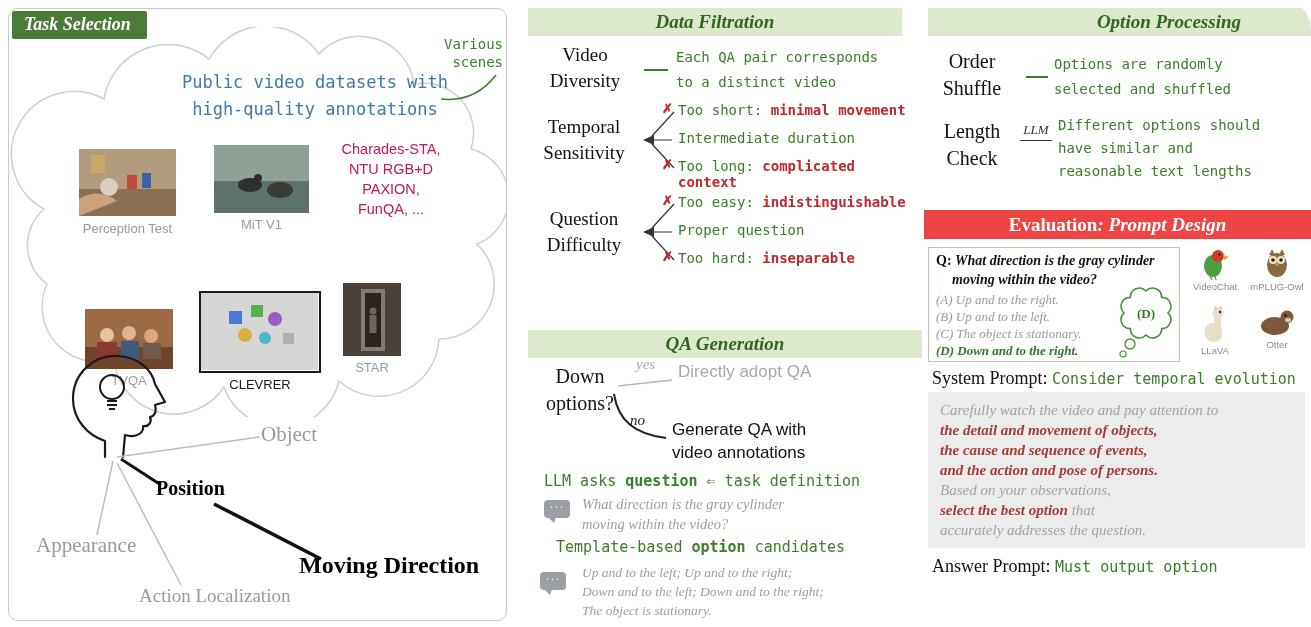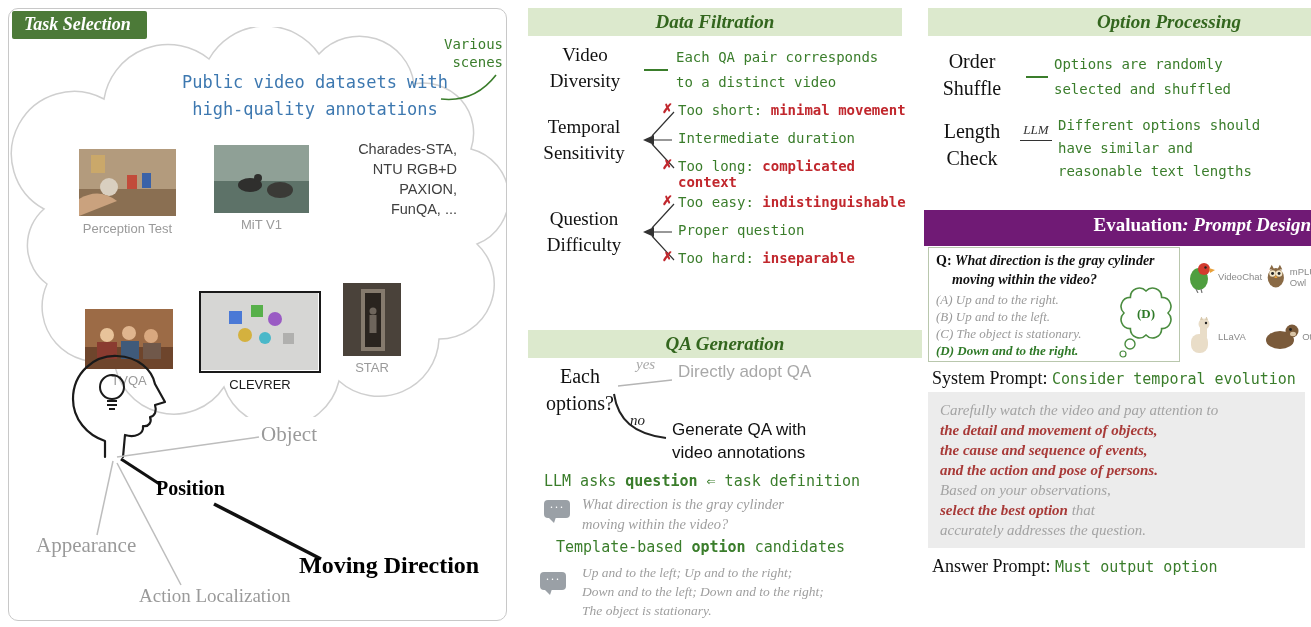--- a/index.html
+++ b/index.html
@@ -1,17 +1,17 @@
 <!DOCTYPE html>
 <html><head>
 <meta charset="utf-8">
 <style>
   html,body{margin:0;padding:0;background:#fff;}
   .canvas{position:relative;width:1311px;height:627px;background:#fff;overflow:hidden;
-          font-family:"Liberation Serif",serif;color:#111;}
+          font-family:"Liberation Serif",serif;color:#111;border-radius:29px;}
   .abs{position:absolute;}
   .hand{font-family:"DejaVu Sans Mono",monospace;}
   .sans{font-family:"Liberation Sans",sans-serif;}
   .green{color:#3a7d2b;}
   .blue{color:#3d78b0;}
   .red{color:#c1272d;font-weight:bold;}
   .badge-dark{background:#4c7a38;color:#fff;font-style:italic;font-weight:bold;
               font-size:18px;padding:3px 16px 4px 12px;border-radius:2px;}
   .band{background:#dce9cd;color:#33661e;font-style:italic;font-weight:bold;
         font-size:19px;text-align:center;height:28px;line-height:28px;}
@@ -20,21 +20,21 @@
   .thumb{overflow:hidden;}
   .thumb-label{font-family:"Liberation Sans",sans-serif;font-size:13px;color:#9a9a9a;text-align:center;}
   .bubble{width:26px;height:18px;background:#9aa0a6;border-radius:4px;color:#fff;
           font-size:12px;text-align:center;line-height:15px;letter-spacing:1px;}
   .bubble i{position:absolute;left:4px;bottom:-5px;width:0;height:0;border-left:6px solid transparent;
             border-right:2px solid transparent;border-top:6px solid #9aa0a6;}
   .sp-gray{color:#a3a3a3;}
   .sp-red{color:#a83a38;font-weight:bold;}
   .opt{font-size:13px;font-style:italic;color:#9a9a9a;line-height:17px;}
   .opt-correct{color:#2f7a28;font-weight:bold;}
-  .model-cell{display:flex;align-items:center;justify-content:flex-start;}
+  .model-cell{display:flex;flex-direction:column;align-items:center;justify-content:flex-start;}
   .model-label{font-family:"Liberation Sans",sans-serif;font-size:9.5px;color:#8a8a8a;margin-top:1px;}
 </style>
 </head>
 <body>
 
 <div class="canvas">
 
   <div class="abs" style="left:8px;top:8px;width:497px;height:611px;border:1.5px solid #c8c8c8;border-radius:10px;background:#fff;">
 
     <svg class="abs" style="left:0;top:18px;" width="497" height="390" viewBox="0 0 497 390">
@@ -75,21 +75,21 @@
       <svg width="95" height="68" viewBox="0 0 95 68">
         <rect width="95" height="68" fill="#8fa096"></rect>
         <rect y="36" width="95" height="32" fill="#5d7268"></rect>
         <ellipse cx="36" cy="40" rx="12" ry="7" fill="#2f2f2d"></ellipse>
         <circle cx="44" cy="33" r="4" fill="#2f2f2d"></circle>
         <ellipse cx="66" cy="45" rx="13" ry="8" fill="#3a3a36"></ellipse>
       </svg>
     </div>
     <div class="abs thumb-label" style="left:205px;top:208px;width:95px;">MiT V1</div>
 
-    <div class="abs sans" style="left:316px;top:130px;width:132px;text-align:right;font-size:14.5px;line-height:20px;color:#404040;">
+    <div class="abs sans" style="left:316px;top:130px;width:132px;text-align:center;font-size:14.5px;line-height:20px;color:#be185d;">
       <div>Charades-STA,</div>
       <div>NTU RGB+D</div>
       <div>PAXION,</div>
       <div>FunQA, ...</div>
     </div>
 
     <div class="abs thumb" style="left:76px;top:300px;width:88px;height:60px;">
       <svg width="88" height="60" viewBox="0 0 88 60">
         <rect width="88" height="60" fill="#9c6b46"></rect>
         <rect y="38" width="88" height="22" fill="#6e452c"></rect>
@@ -194,21 +194,21 @@
     </div>
     <div class="abs hand green" style="left:158px;top:222px;font-size:14px;">Proper question</div>
     <span class="abs red" style="left:142px;top:249px;font-size:13px;">✗</span>
     <div class="abs hand" style="left:158px;top:250px;font-size:14px;">
       <span class="green">Too hard: </span><span class="red">inseparable</span>
     </div>
 
     <div class="abs band" style="left:8px;top:330px;width:394px;">QA Generation</div>
 
     <div class="abs label-serif" style="left:6px;top:363px;width:108px;font-size:20px;line-height:27px;">
-      <div>Each</div>
+      <div>Down</div>
       <div>options?</div>
     </div>
     <span class="abs" style="left:116px;top:356px;font-style:italic;color:#a8a8a8;font-size:15px;">yes</span>
     <svg class="abs" style="left:96px;top:374px;" width="60" height="16" viewBox="0 0 60 16">
       <path d="M 2,12 L 56,6" stroke="#b5b5b5" stroke-width="1.5" fill="none"></path>
     </svg>
     <div class="abs sans" style="left:158px;top:362px;font-size:17px;color:#a8a8a8;">Directly adopt QA</div>
 
     <svg class="abs" style="left:88px;top:392px;" width="64" height="52" viewBox="0 0 64 52">
       <path d="M 6,2 C 10,28 26,42 58,46" stroke="#222" stroke-width="2" fill="none"></path>
@@ -259,21 +259,21 @@
       <div>Length</div>
       <div>Check</div>
     </div>
     <div class="abs" style="left:100px;top:122px;width:32px;text-align:center;font-size:13px;font-style:italic;color:#333;border-bottom:1.5px solid #333;padding-bottom:2px;">LLM</div>
     <div class="abs hand green" style="left:138px;top:114px;font-size:14px;line-height:23px;">
       <div>Different options should</div>
       <div>have similar and</div>
       <div>reasonable text lengths</div>
     </div>
 
-    <div class="abs" style="left:4px;top:210px;width:387px;height:36px;background:#701a75;color:#fff;text-align:right;font-size:19px;line-height:29px;">
+    <div class="abs" style="left:4px;top:210px;width:387px;height:29px;background:#ef4444;color:#fff;text-align:center;font-size:19px;line-height:29px;">
       <span style="font-weight:bold;">Evaluation</span><span style="font-weight:bold;font-style:italic;">: Prompt Design</span>
     </div>
 
     <div class="abs" style="left:8px;top:247px;width:252px;height:115px;border:1.5px solid #b9c7ad;background:#fff;box-sizing:border-box;"></div>
     <div class="abs" style="left:16px;top:251px;width:238px;font-size:14px;font-weight:bold;line-height:19px;color:#111;">
       <span>Q:</span>
       <span style="font-style:italic;">What direction is the gray cylinder</span>
       <div style="font-style:italic;padding-left:16px;">moving within the video?</div>
     </div>
     <div class="abs opt" style="left:16px;top:291px;">

